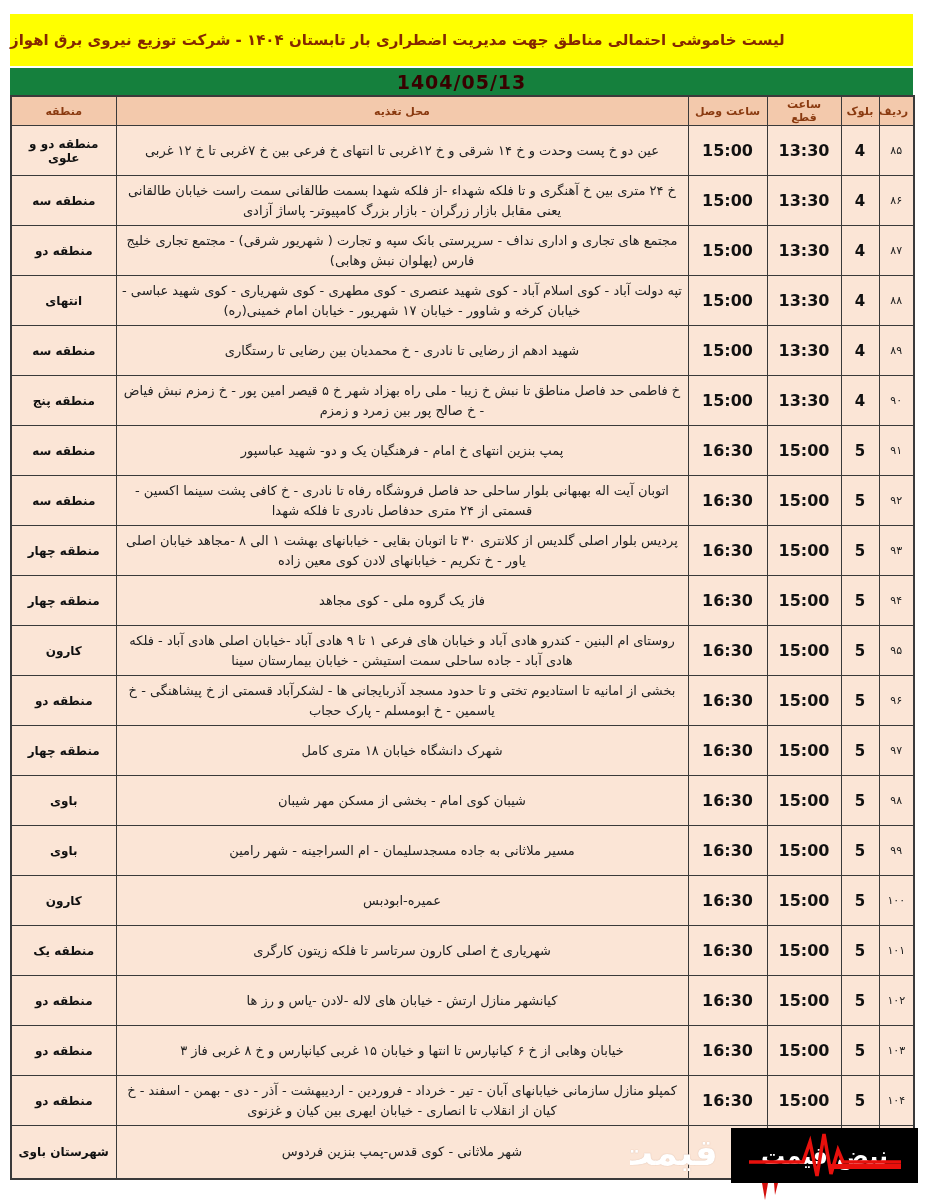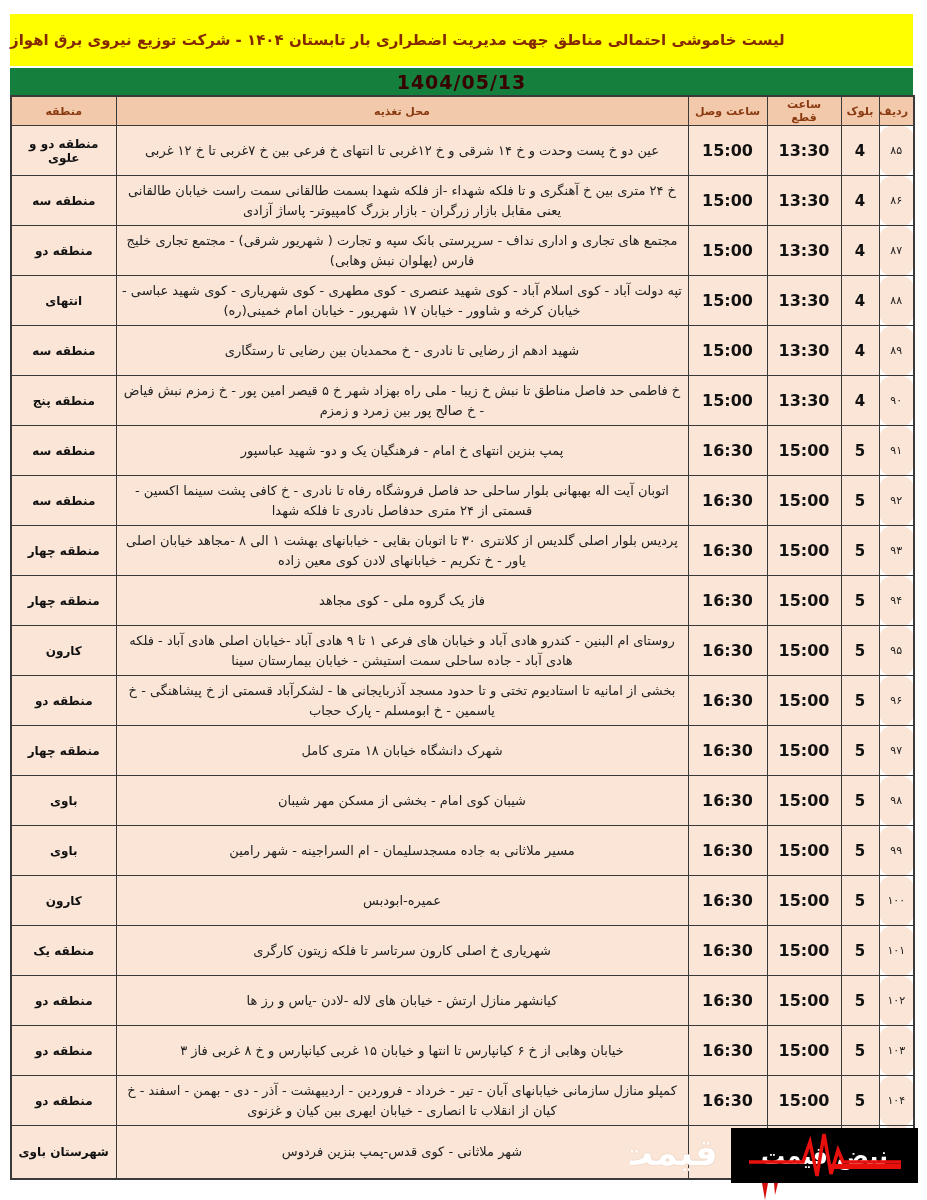--- a/index.html
+++ b/index.html
@@ -36,21 +36,21 @@
   }
   table.schedule td{background:#fbe5d6;}
   table.schedule tbody tr{height:50px;}
   table.schedule tbody tr.footer-row{height:53px;}
   col.c-num{width:35px;}
   col.c-block{width:38px;}
   col.c-cut{width:74px;}
   col.c-recon{width:79px;}
   col.c-loc{width:572px;}
   col.c-region{width:105px;}
-  td.c-num{font-size:11px;color:#222;border-radius:13px;}
+  td.c-num{font-size:11px;color:#222;}
   td.c-block{font-size:15px;font-weight:bold;color:#111;direction:ltr;}
   td.time{font-size:16px;font-weight:bold;color:#111;direction:ltr;}
   td.c-loc{font-size:13px;color:#222;line-height:1.5;}
   td.c-region{font-size:12px;font-weight:bold;color:#111;margin-left:20px;}
   
   .wm-ghost{
     position:absolute;left:630px;top:1126px;width:165px;height:52px;
     color:#ffffff;font-size:36px;font-weight:bold;direction:rtl;
     display:flex;align-items:center;justify-content:center;
     text-shadow:0 0 1px rgba(180,120,90,.6);pointer-events:none;white-space:nowrap;overflow:hidden;

